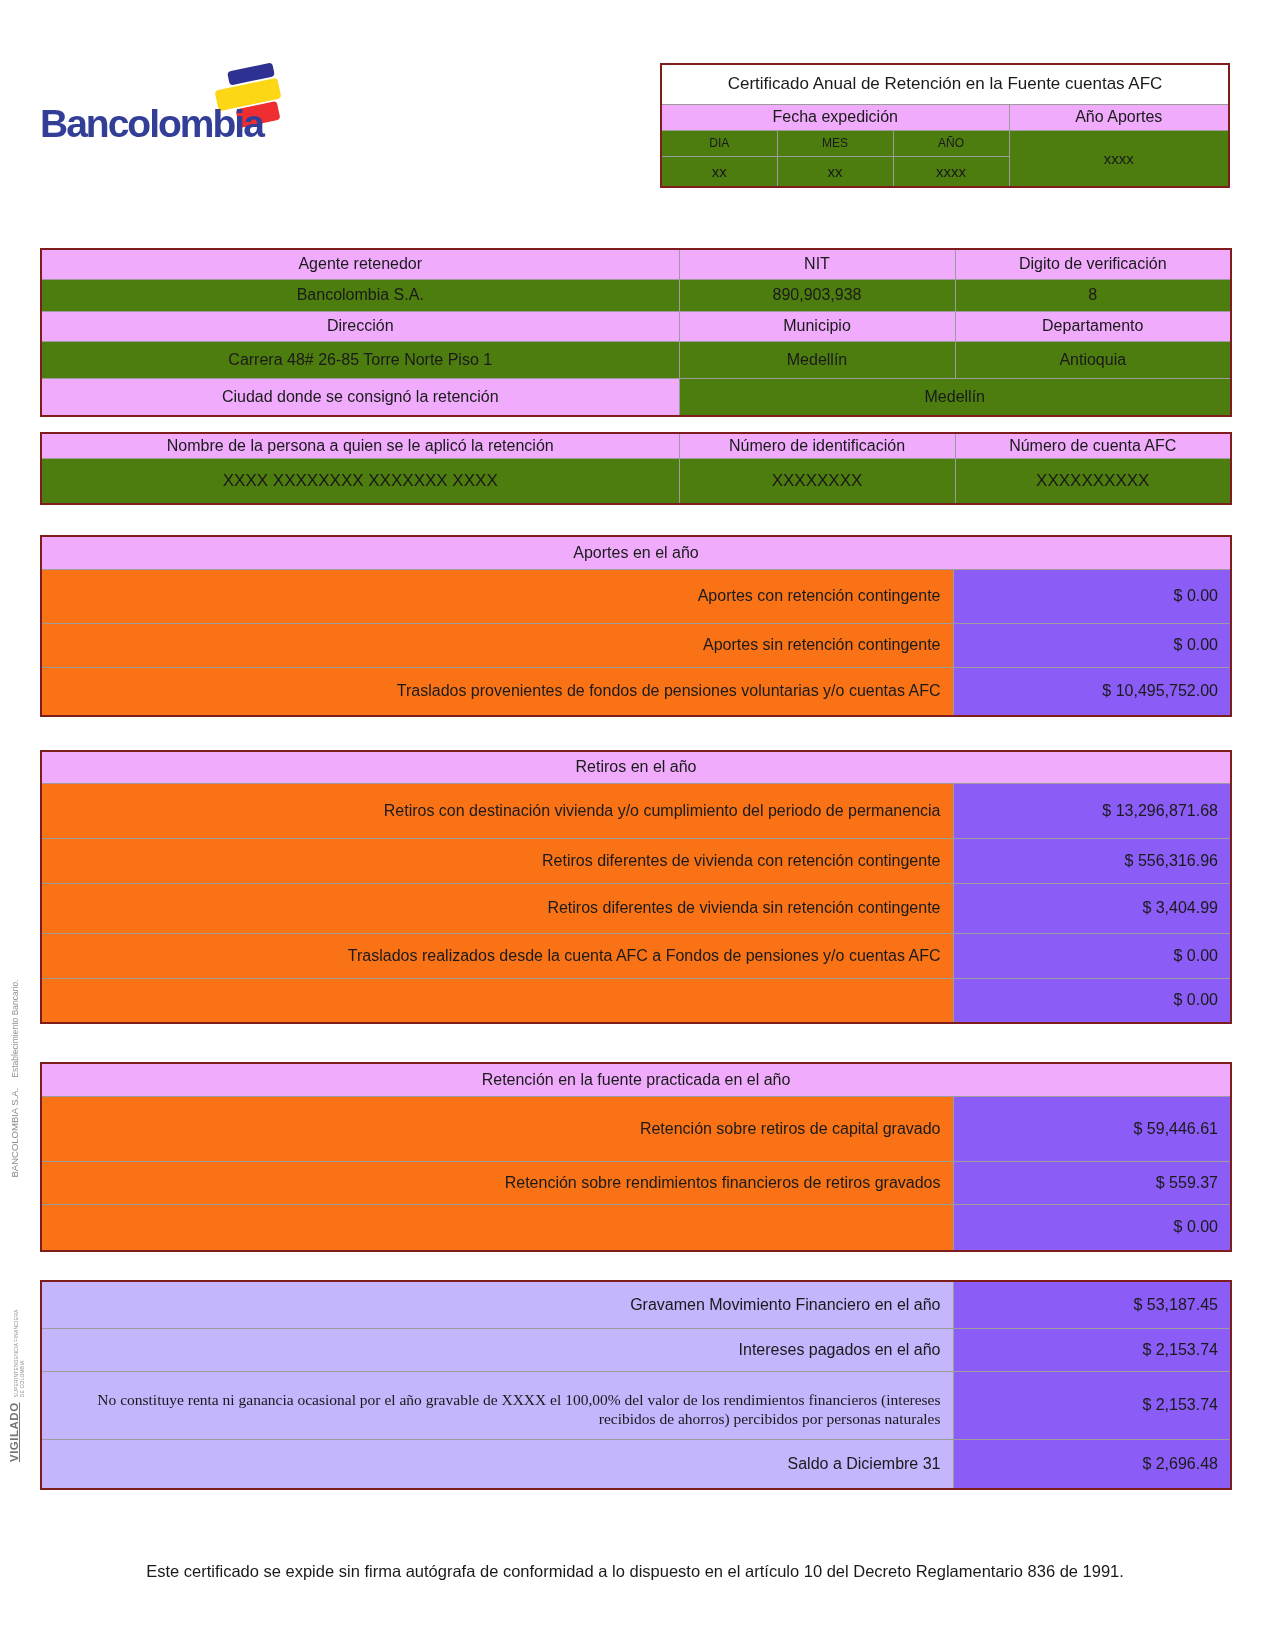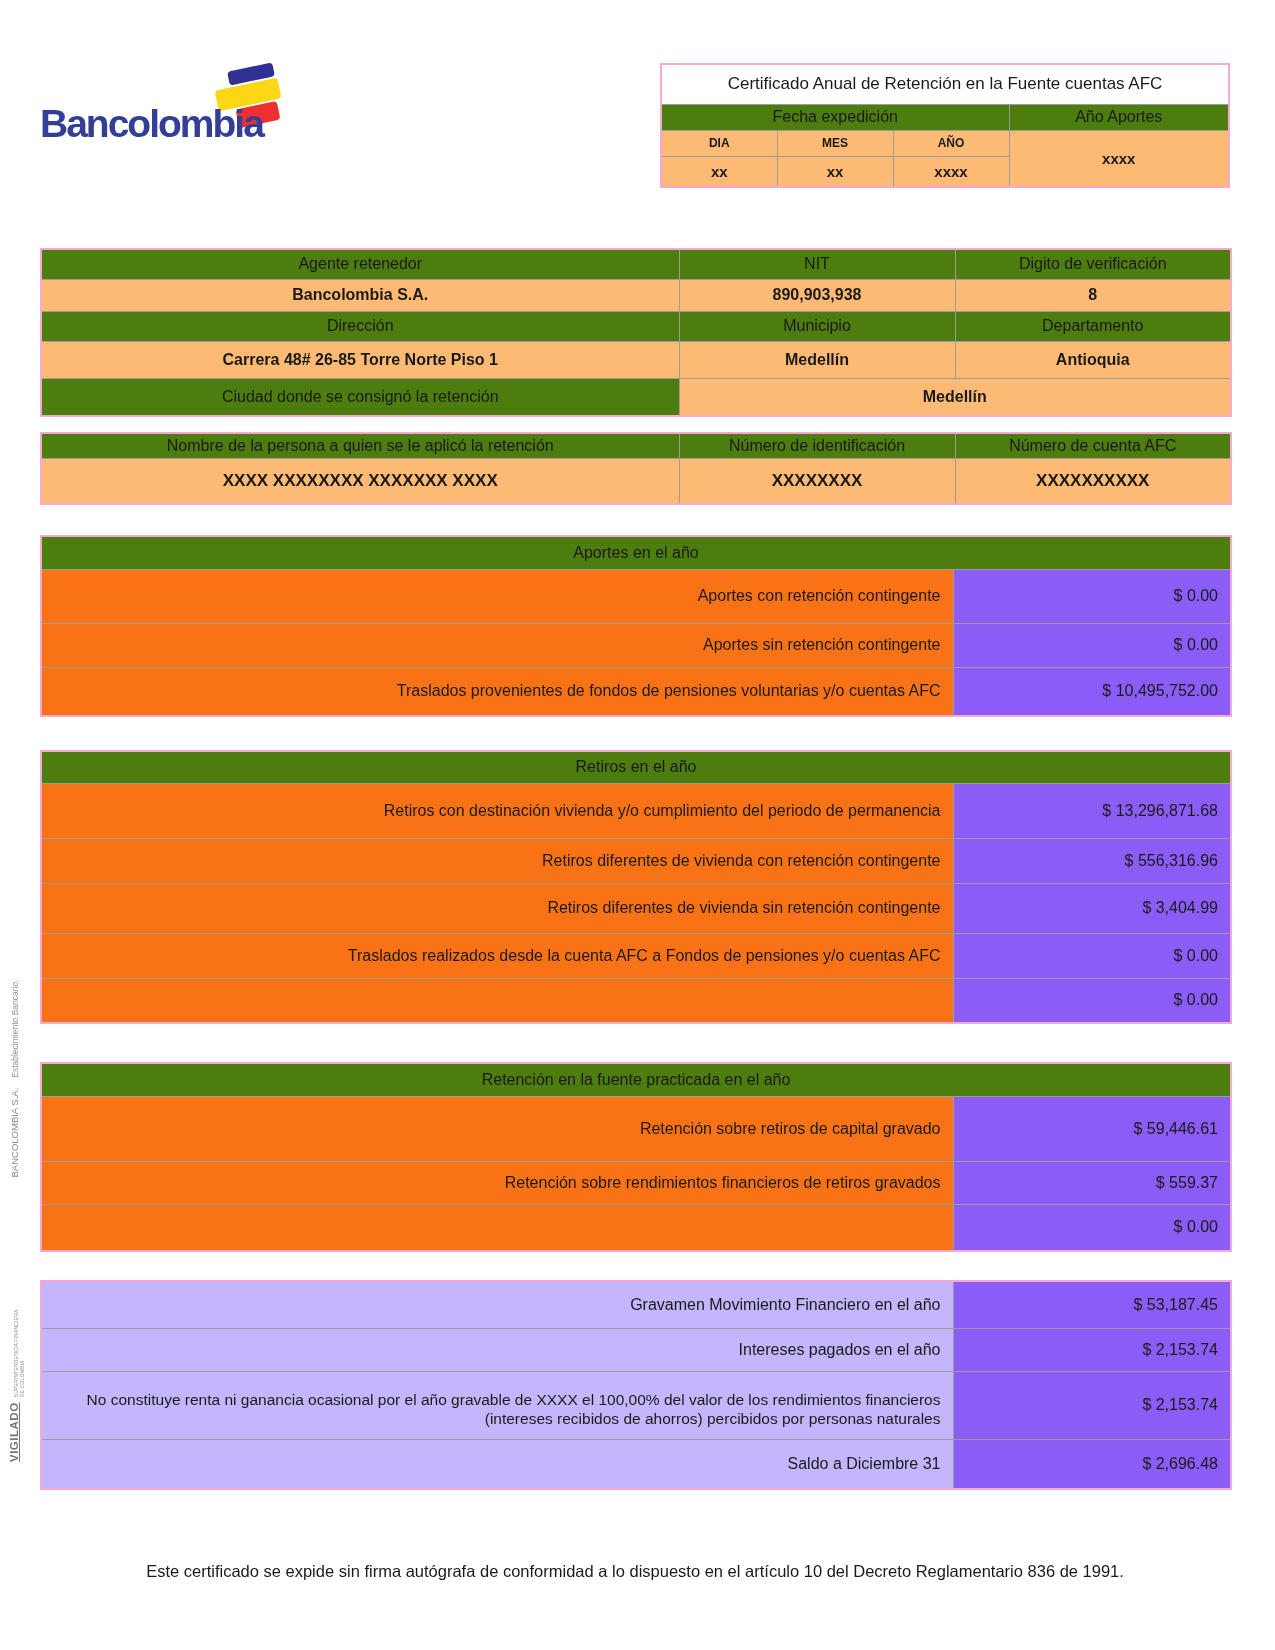--- a/index.html
+++ b/index.html
@@ -4,29 +4,29 @@
 <style>
   html,body { margin:0; padding:0; background:#ffffff; }
   .doc {
     position:relative; width:1275px; height:1650px; background:#ffffff;
     font-family:"Liberation Sans", sans-serif; color:#1a1a1a; overflow:hidden;
   }
 
   
   table.tbl {
     position:absolute; border-collapse:collapse; table-layout:fixed;
-    border:2px solid #f9a8d4; font-size:16px;
+    border:2px solid #7f1d1d; font-size:16px;
   }
   table.tbl td {
     border:1px solid #9c9c9c; padding:0 12px; vertical-align:middle;
     overflow:hidden; color:#1a1a1a;
   }
-  td.hdr   { background:#4d7c0f; color:#2878c0; text-align:center; padding:0 6px; }
+  td.hdr   { background:#f0abfc; color:#2878c0; text-align:center; padding:0 6px; }
   td.hlbl  { background:#c4b5fd; color:#2878c0; text-align:right; }
-  td.cell  { background:#fdba74; text-align:center;font-weight:bold; }
+  td.cell  { background:#4d7c0f; text-align:center; }
   td.lbl   { background:#f97316; text-align:right; }
   td.val   { background:#8b5cf6; text-align:right; }
   td.vtop  { vertical-align:top; padding-top:5px; }
   td.vbot  { vertical-align:bottom; padding-bottom:8px;margin-left:19px; }
   .small   { font-size:12px; color:#333; }
   .blue-title { color:#2878c0; font-size:17px; text-align:center; background:#fff; }
 
   
   .logo { position:absolute; left:40px; top:57px; width:310px; height:100px; }
   .logo-text {
@@ -238,21 +238,21 @@
     <tbody>
         <tr style="height:47px">
       <td class="hlbl vbot">Gravamen Movimiento Financiero en el año</td>
       <td class="val vbot">$ 53,187.45</td>
     </tr>
     <tr style="height:43px">
       <td class="hlbl">Intereses pagados en el año</td>
       <td class="val">$ 2,153.74</td>
     </tr>
     <tr style="height:68px">
-      <td class="hlbl vtop" style="font-size:15.5px; line-height:1.25; padding-top:8px;">No constituye renta ni ganancia ocasional por el año gravable de XXXX el 100,00% del valor de los rendimientos financieros (intereses recibidos de ahorros) percibidos por personas naturales</td>
+      <td class="hlbl vtop" style="font-size:15.5px; line-height:1.25; padding-top:8px;font-family:Liberation Serif, serif;">No constituye renta ni ganancia ocasional por el año gravable de XXXX el 100,00% del valor de los rendimientos financieros (intereses recibidos de ahorros) percibidos por personas naturales</td>
       <td class="val vbot">$ 2,153.74</td>
     </tr>
     <tr style="height:50px">
       <td class="hlbl">Saldo a Diciembre 31</td>
       <td class="val vbot">$ 2,696.48</td>
     </tr>
   </tbody>
     </table>
 
   <div class="footer-note">Este certificado se expide sin firma autógrafa de conformidad a lo dispuesto en el artículo 10 del Decreto Reglamentario 836 de 1991.</div>

